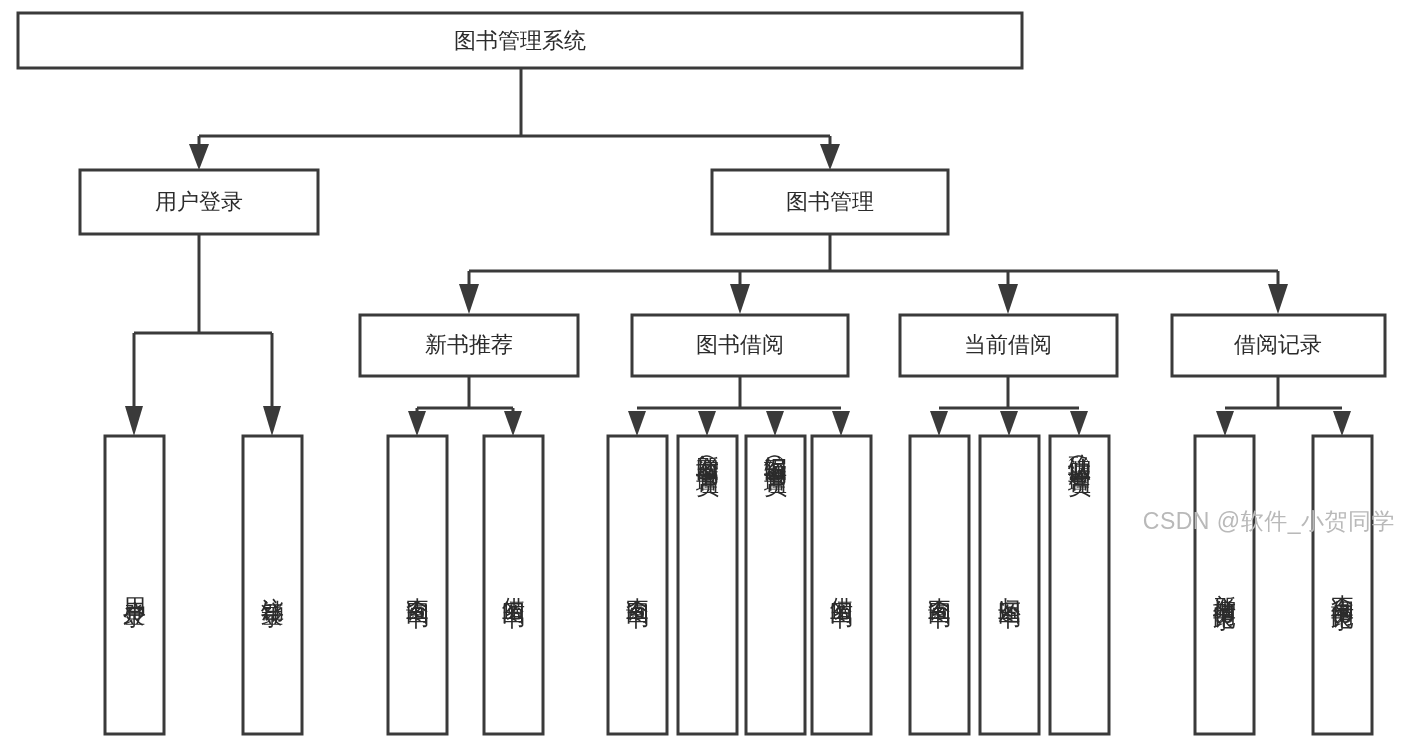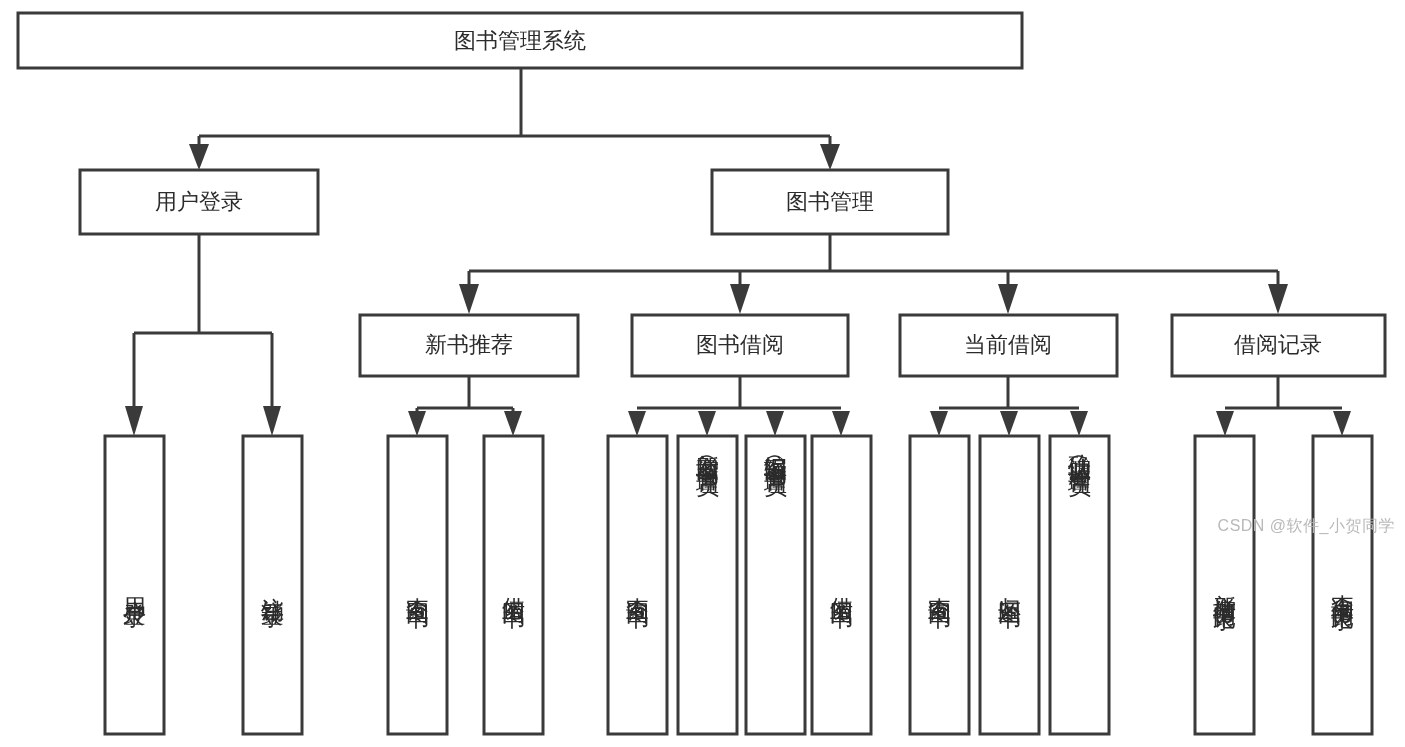--- a/index.html
+++ b/index.html
@@ -58,21 +58,21 @@
   }
   .arrow-head {
     fill: #3a3a3a;
     stroke: none;
   }
   #watermark {
     position: absolute;
     right: 10px;
     bottom: 4px;
     font-family: "Liberation Sans", "DejaVu Sans", sans-serif;
-    font-size: 16px;
+    font-size: 23px;
     color: #b9b9b9;
     letter-spacing: 0.5px;
     white-space: nowrap;
     text-align: right;
   }
 </style>
 </head>
 <body>
 
 <div id="chart-root">

